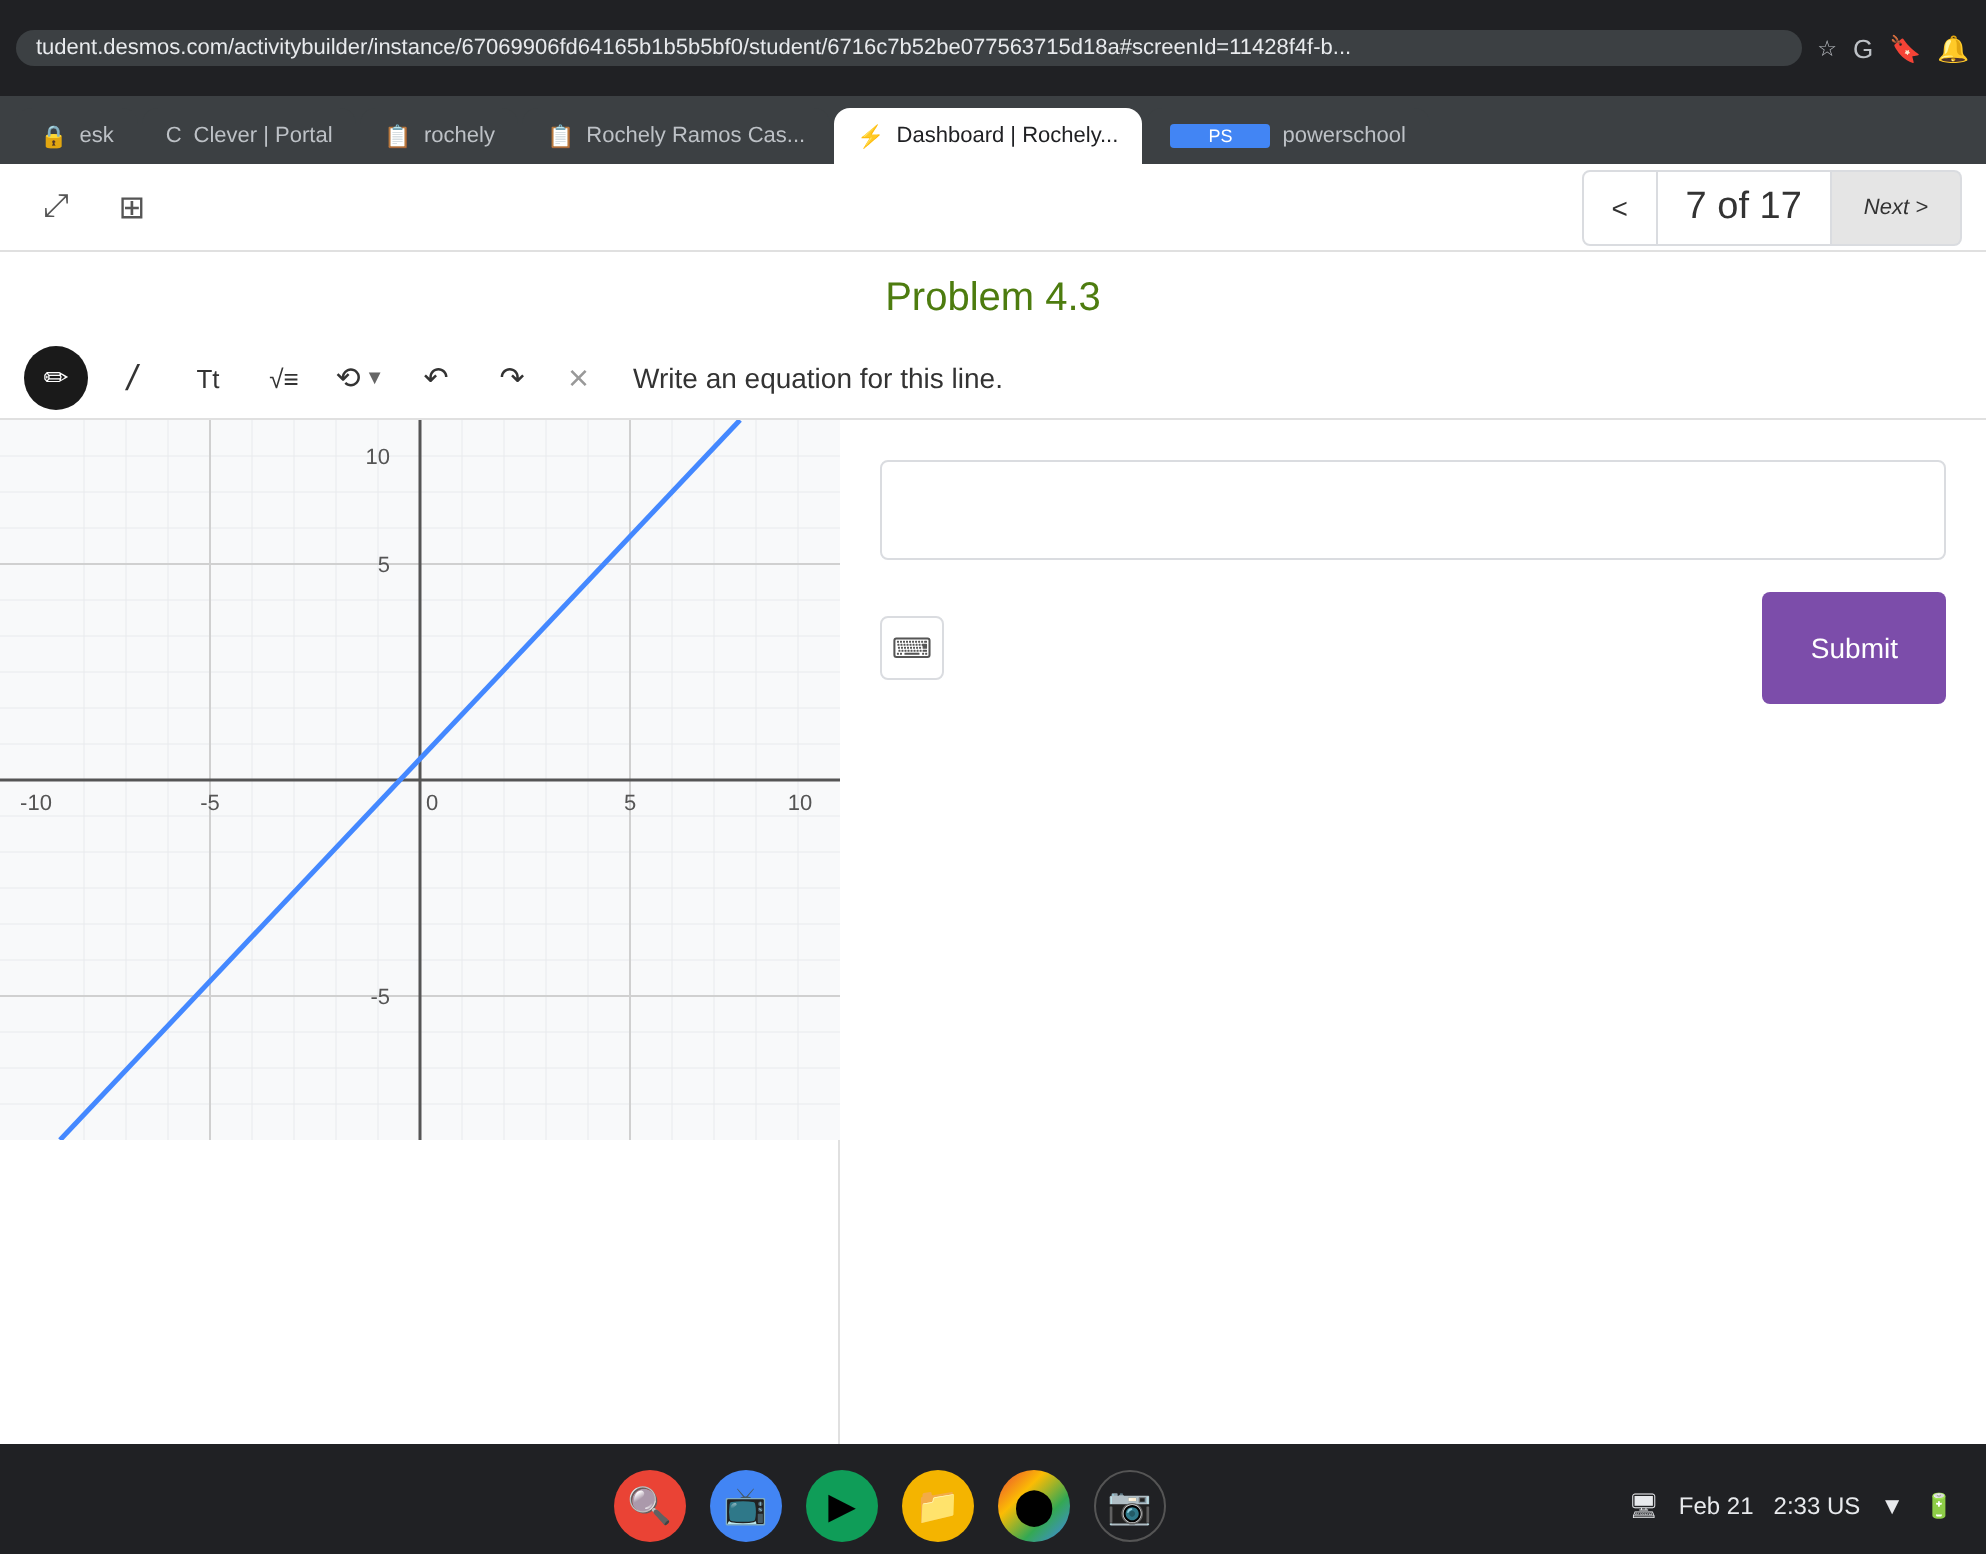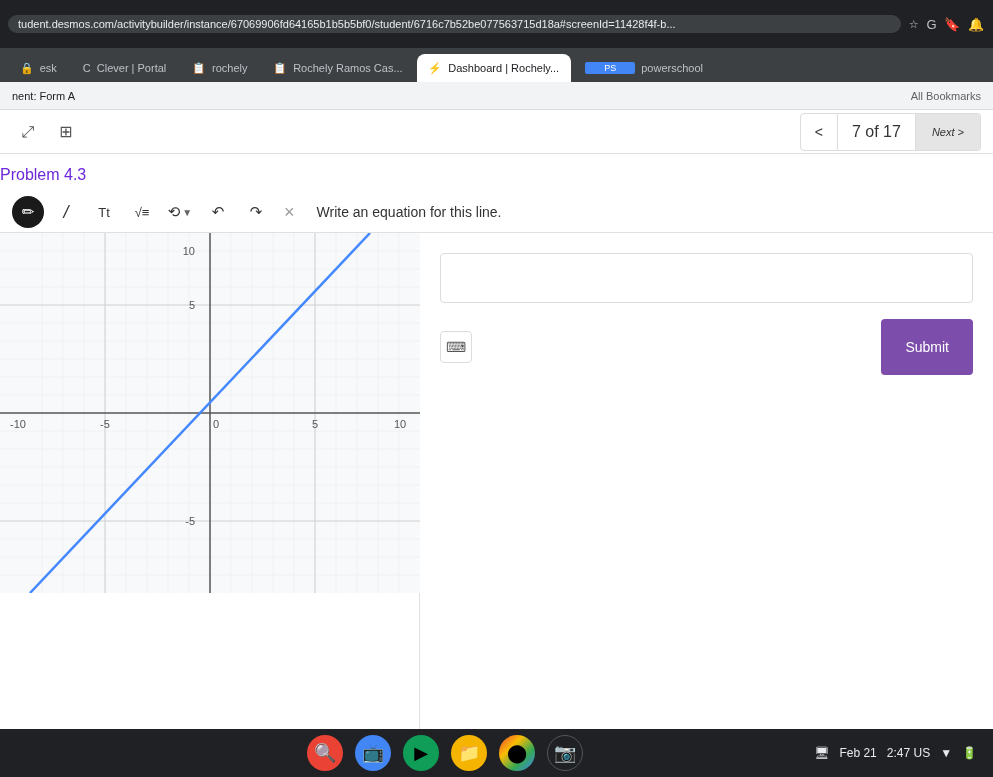--- a/index.html
+++ b/index.html
@@ -18,23 +18,23 @@
     .app-container { background: #fff; width: 993px; height: 640px; display: flex; flex-direction: column; position: relative; }
 
     
     .top-nav { height: 44px; background: #fff; border-bottom: 1px solid #e0e0e0; display: flex; align-items: center; justify-content: space-between; padding: 0 12px; }
     .nav-left { display: flex; align-items: center; gap: 8px; }
     .nav-icons { display: flex; align-items: center; gap: 6px; }
     .icon-btn { width: 32px; height: 32px; border: none; background: none; cursor: pointer; display: flex; align-items: center; justify-content: center; border-radius: 4px; font-size: 16px; color: #555; }
     .nav-right { display: flex; align-items: center; gap: 8px; }
     .nav-pagination { display: flex; align-items: center; gap: 0; }
     .prev-btn { width: 38px; height: 38px; border: 1px solid #dadce0; background: #fff; cursor: pointer; display: flex; align-items: center; justify-content: center; border-radius: 4px 0 0 4px; font-size: 14px; color: #333; }
-    .page-indicator { padding: 8px 14px; border: 1px solid #dadce0; border-left: none; font-size: 16px; color: #333; background: #fff; height: 38px; display: flex; align-items: center; }
+    .page-indicator { padding: 8px 14px; border: 1px solid #dadce0; border-left: none; font-size: 19px; color: #333; background: #fff; height: 38px; display: flex; align-items: center; }
     .next-btn { padding: 8px 16px; border: 1px solid #dadce0; background: #e5e5e5; cursor: pointer; font-size: 11px; color: #333; border-left: none; border-radius: 0 4px 4px 0; display: flex; align-items: center; gap: 4px; height: 38px; font-style: italic; }
-    .problem-title { text-align: left; font-size: 16px; color: #6d28d9; padding: 12px 0 8px; font-weight: 400; }
+    .problem-title { text-align: center; font-size: 20px; color: #4d7c0f; padding: 12px 0 8px; font-weight: 400; }
 
     
     .toolbar { display: flex; align-items: center; gap: 6px; padding: 4px 12px; border-bottom: 1px solid #e0e0e0; }
     .tool-btn { width: 32px; height: 32px; border: none; background: none; cursor: pointer; display: flex; align-items: center; justify-content: center; border-radius: 4px; font-size: 15px; color: #333; }
     .tool-btn.active { background: #1a1a1a; color: #fff; border-radius: 50%; }
     .tool-dropdown-arrow { font-size: 10px; color: #666; cursor: pointer; margin-left: 2px; }
     .divider-x { color: #999; font-size: 18px; margin-left: 6px; }
     .problem-instruction { font-size: 14px; color: #333; margin-left: 16px; }
 
     
@@ -86,25 +86,20 @@
         <span>Rochely Ramos Cas...</span>
       </div>
     <div class="tab">
         <span>⚡</span>
         <span>Dashboard | Rochely...</span>
       </div>
     <div class="tab tab-inactive">
         <span style="background:#4285f4;color:#fff;padding:1px 19px;border-radius:2px;font-size:9px;">PS</span>
         <span>powerschool</span>
       </div>
-  </div>
-  <div class="bookmarks-bar">
-    <span style="color:#202124;font-weight:500;">nent: Form A</span>
-    <span style="flex:1"></span>
-    <span style="color:#5f6368;">All Bookmarks</span>
   </div>
 </div>
 
 <div class="app-container">
 
   <div class="top-nav">
     <div class="nav-left">
       <div class="nav-icons">
         <button class="icon-btn">⤢</button>
         <button class="icon-btn">⊞</button>
@@ -231,17 +226,17 @@
     <div class="taskbar-icon" style="background:#ea4335;">🔍</div>
     <div class="taskbar-icon" style="background:#4285f4;">📺</div>
     <div class="taskbar-icon" style="background:#0f9d58;">▶</div>
     <div class="taskbar-icon" style="background:#f4b400;">📁</div>
     <div class="taskbar-icon" style="background:linear-gradient(135deg,#ea4335,#fbbc04,#34a853,#4285f4);">⬤</div>
     <div class="taskbar-icon" style="background:#202124;border:1px solid #555;">📷</div>
   </div>
   <div class="taskbar-right">
     <span>🖥</span>
     <span>Feb 21</span>
-    <span>2:47 US</span>
+    <span>2:33 US</span>
     <span>▼</span>
     <span>🔋</span>
   </div>
 </div>
 
 </body></html>

